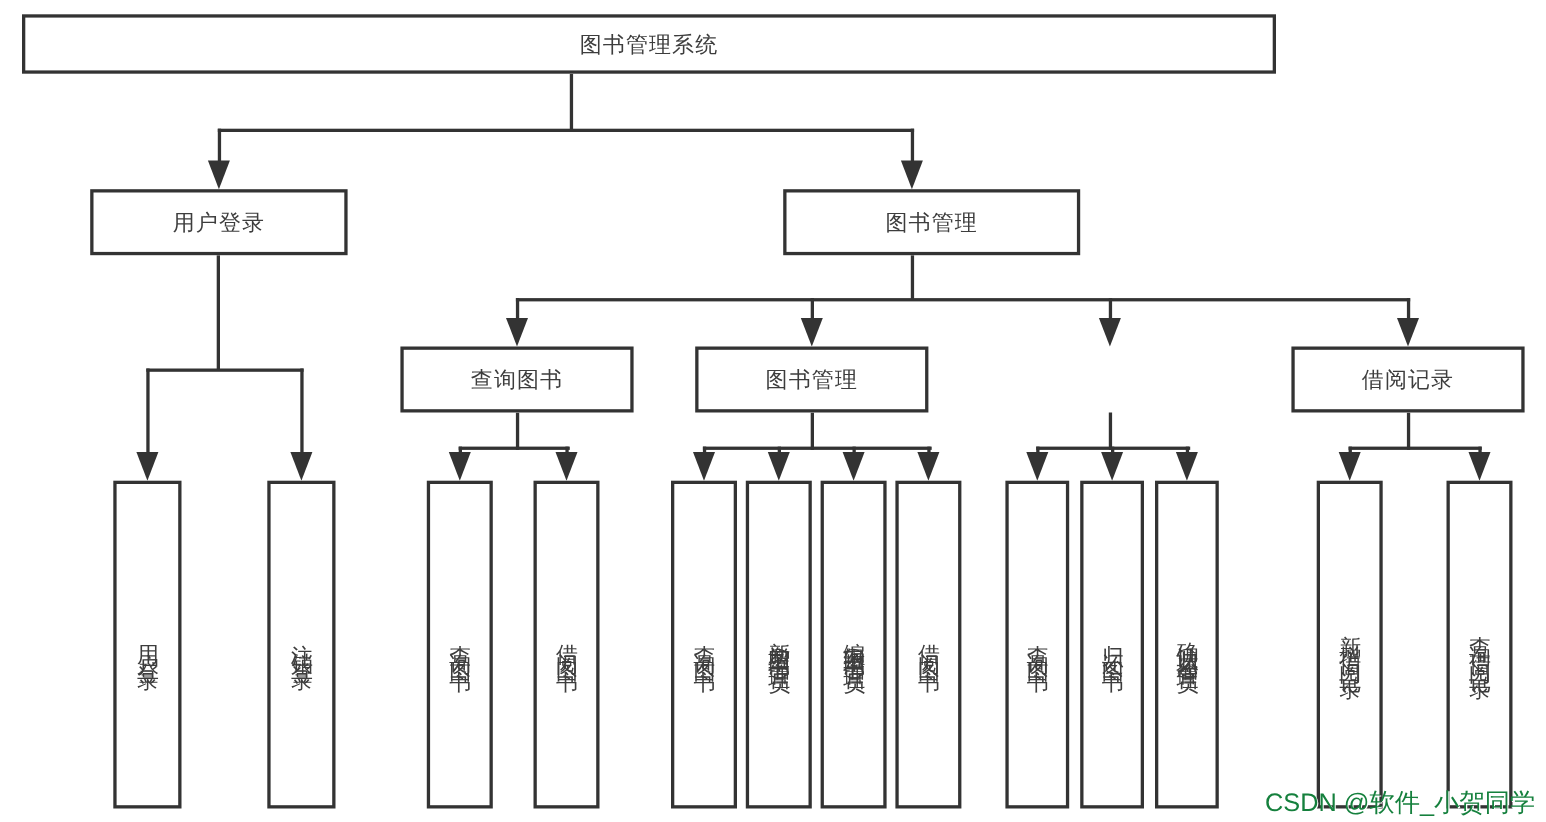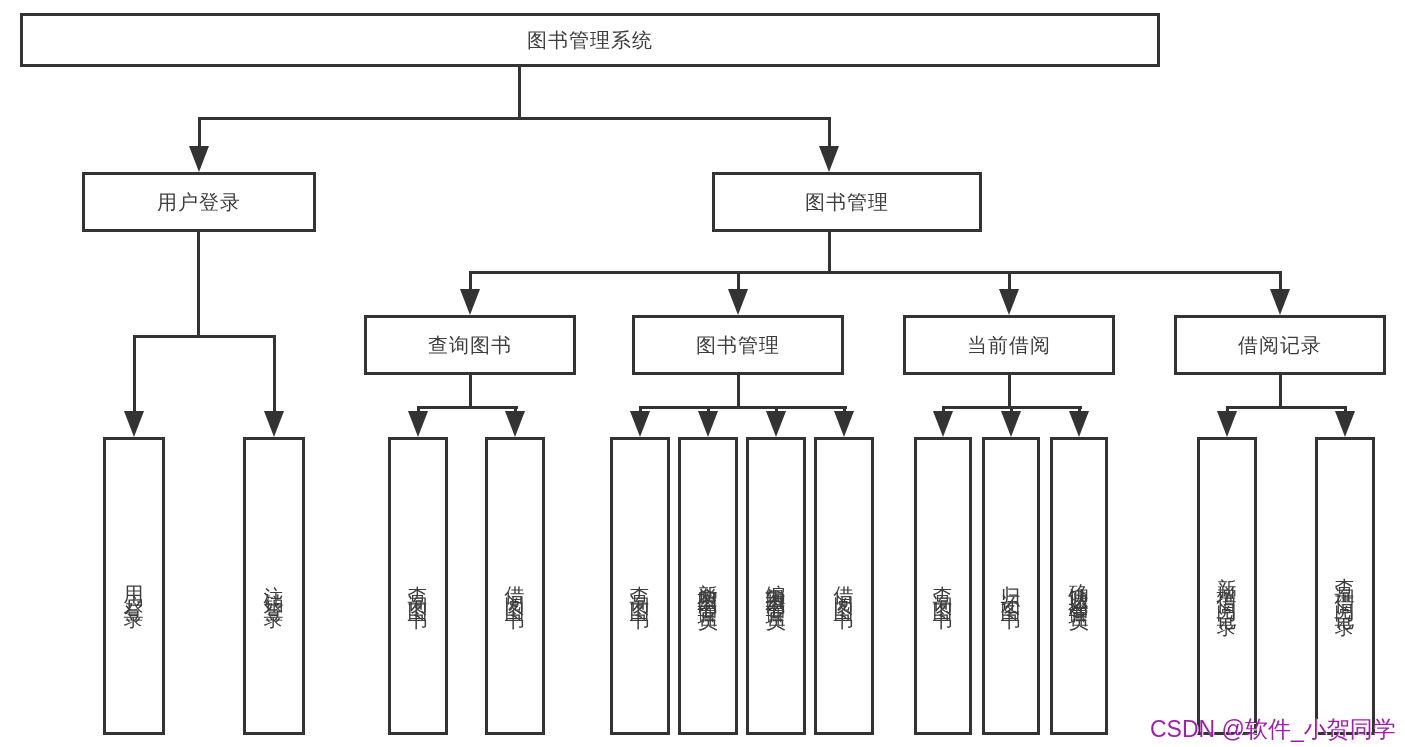--- a/index.html
+++ b/index.html
@@ -36,21 +36,21 @@
     width:0;height:0;
     border-left:10px solid transparent;
     border-right:10px solid transparent;
     border-top:26px solid #333333;
     z-index:1;
   }
   .watermark{
     position:absolute;
     left:1150px;top:714px;
     font-size:23px;
-    color:#a21caf;
+    color:#15803d;
     text-shadow:1px 1px 0 #ffffff;
     z-index:5;
     white-space:nowrap;
   }
 </style>
 </head>
 <body>
 
 <div id="stage">
 
@@ -94,23 +94,20 @@
     <div class="arrow" style="left:999px;top:289px;"></div>
     <div class="vline" style="left:1279px;top:271px;height:20px;"></div>
     <div class="arrow" style="left:1270px;top:289px;"></div>
   </div>
 
   <div class="box" style="left:364px;top:315px;width:212px;height:60px;">
     <span>查询图书</span>
   </div>
   <div class="box" style="left:632px;top:315px;width:212px;height:60px;">
     <span>图书管理</span>
-  </div>
-  <div class="box" style="left:903px;top:315px;width:212px;height:60px;">
-    <span>当前借阅</span>
   </div>
   <div class="box" style="left:1174px;top:315px;width:212px;height:60px;">
     <span>借阅记录</span>
   </div>
 
   <div>
     <div class="vline" style="left:469px;top:375px;height:34px;"></div>
     <div class="hline" style="left:417px;top:406px;width:101px;"></div>
     <div class="vline" style="left:417px;top:406px;height:9px;"></div>
     <div class="arrow" style="left:408px;top:411px;"></div>

